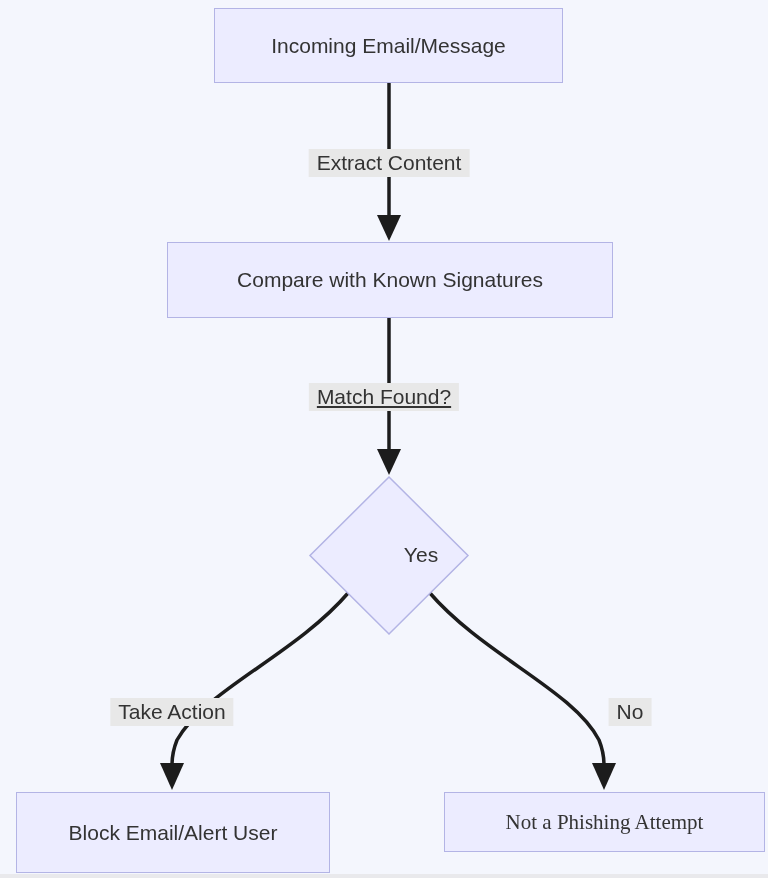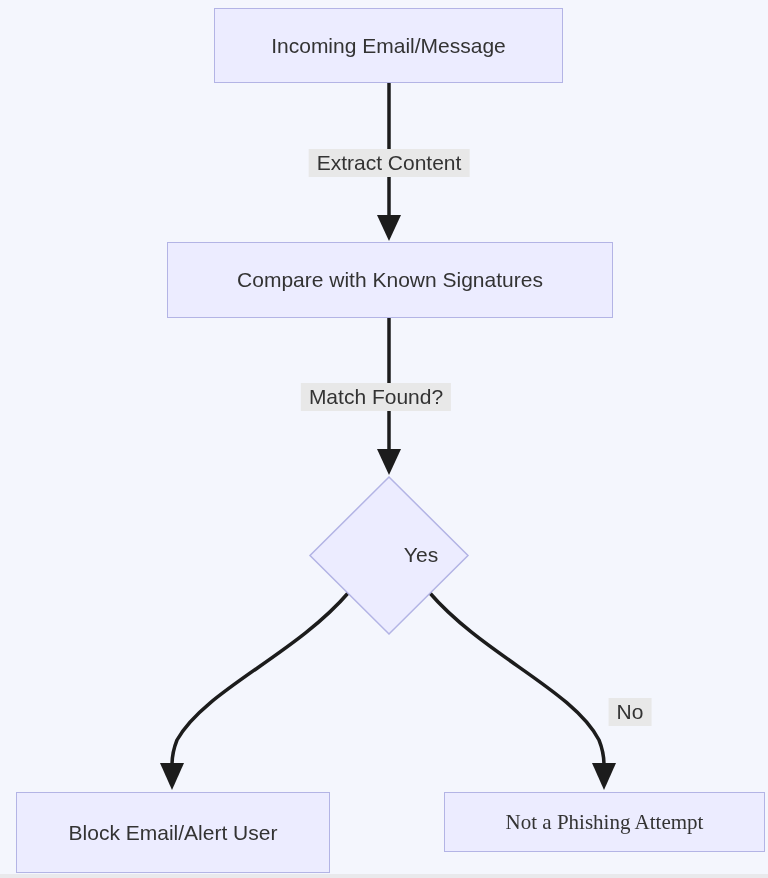--- a/index.html
+++ b/index.html
@@ -66,21 +66,21 @@
     position: absolute;
     transform: translate(-50%, -50%);
     background: var(--edge-label-bg, #e8e8e8);
     color: var(--text, #333333);
     font-size: 21px;
     line-height: 28px;
     padding: 0 8px;
     white-space: nowrap;
   }
   #label-extract     { left: 389px; top: 163px; }
-  #label-match       { left: 376px; top: 397px; }
+  #label-match       { left: 384px; top: 397px; text-decoration: underline; }
   #label-take-action { left: 172px; top: 712px; }
   #label-no          { left: 603px; top: 712px; margin-left: 27px; }
   .bottom-edge {
     position: absolute;
     left: 0;
     bottom: 0;
     width: 100%;
     height: 4px;
     background: #e9e9ec;
   }
@@ -128,20 +128,23 @@
   </div>
 
   <div class="edge-label" id="label-extract">
     <span>Extract Content</span>
   </div>
 
   <div class="edge-label" id="label-match">
     <span>Match Found?</span>
   </div>
 
+  <div class="edge-label" id="label-take-action">
+    <span>Take Action</span>
+  </div>
 
   <div class="edge-label" id="label-no">
     <span>No</span>
   </div>
 
   <div class="bottom-edge"></div>
 
 </div>
 
 </body></html>

